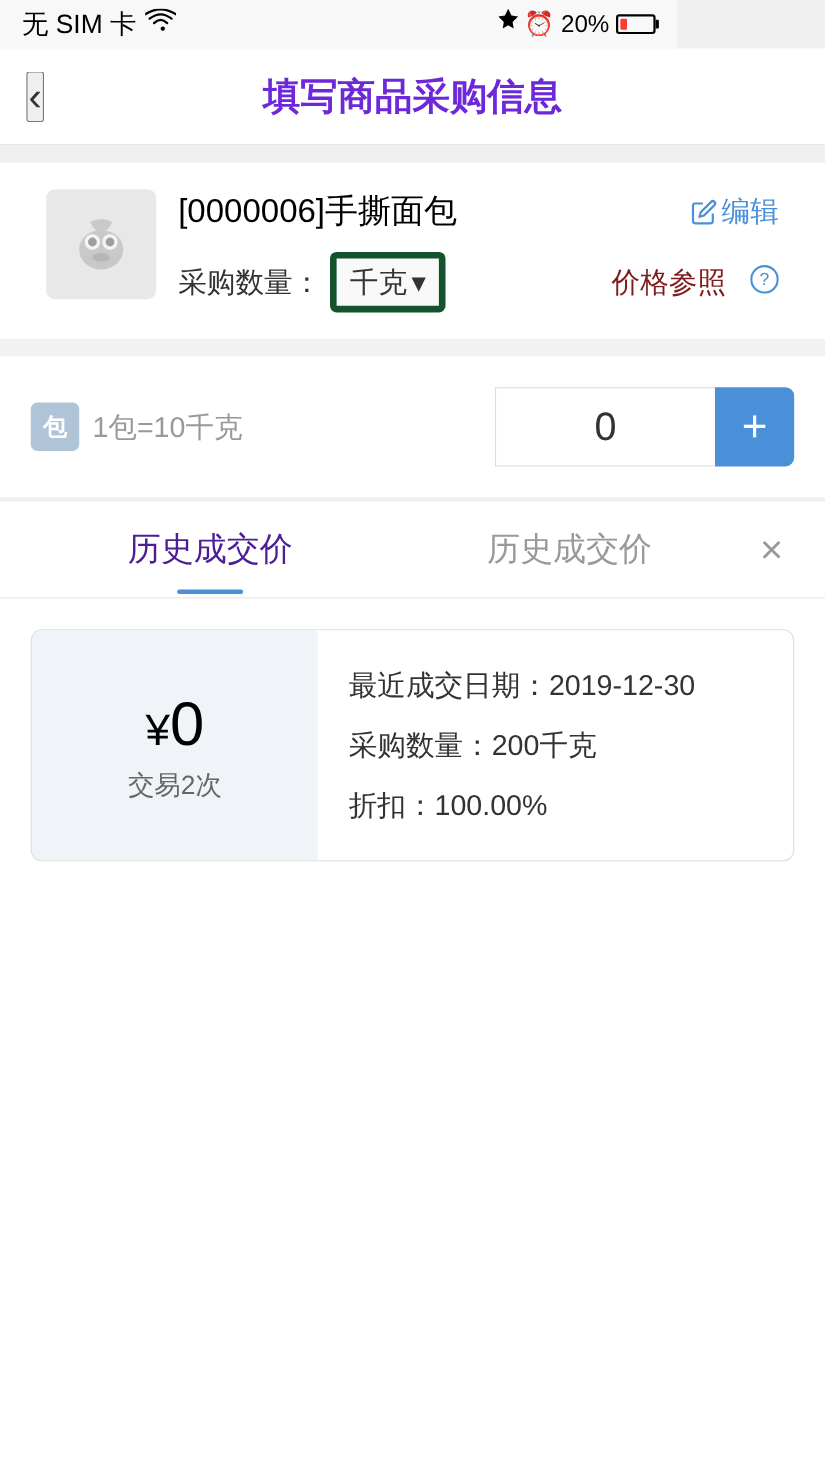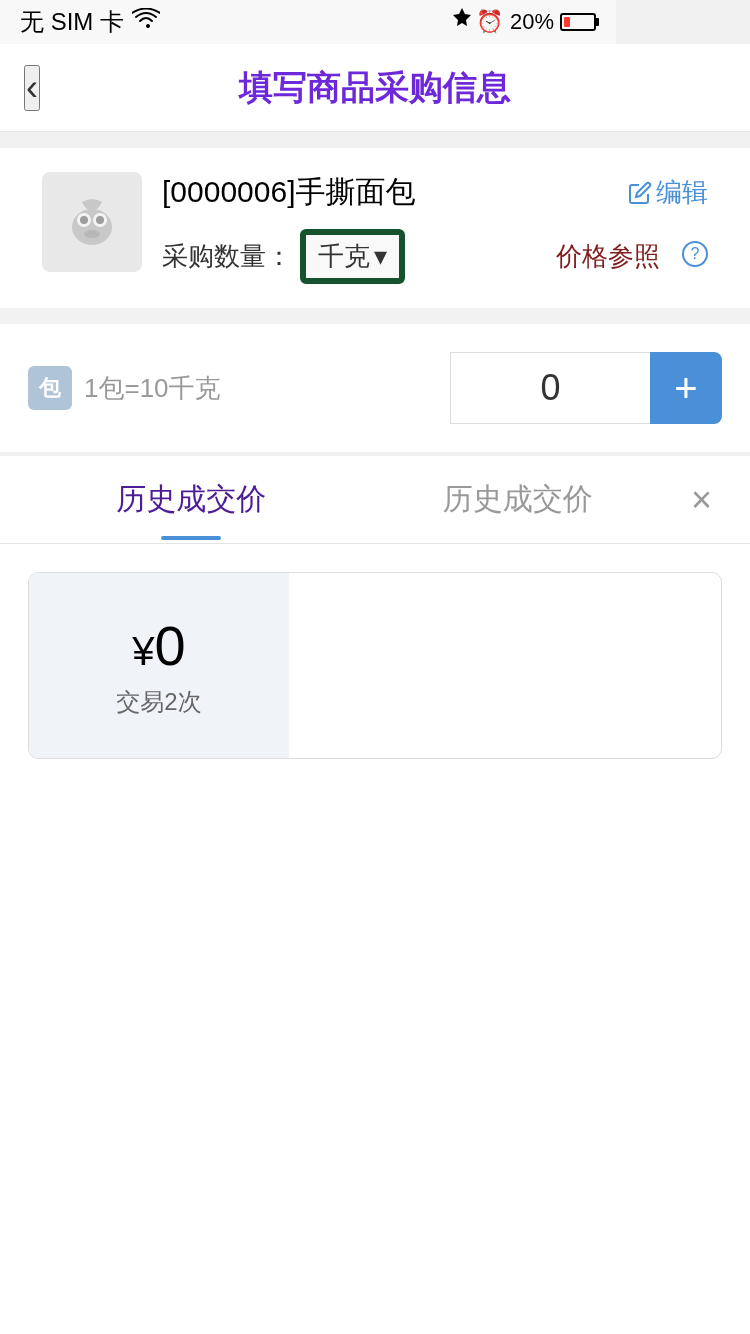--- a/index.html
+++ b/index.html
@@ -421,17 +421,28 @@
   </div>
 
   <div class="tab-content">
     <div class="price-card">
       <div class="price-left">
         <div class="price-amount">
           <span class="price-yen">¥</span><span>0</span>
         </div>
         <div class="trade-count">交易2次</div>
       </div>
+      <div class="price-right">
+        <div class="detail-row">
+          <span>最近成交日期：</span><span>2019-12-30</span>
+        </div>
+        <div class="detail-row">
+          <span>采购数量：</span><span>200千克</span>
+        </div>
+        <div class="detail-row">
+          <span>折扣：</span><span>100.00%</span>
+        </div>
+      </div>
     </div>
   </div>
 </div>
 
 <div class="page-bg"></div>
 
 </body></html>

